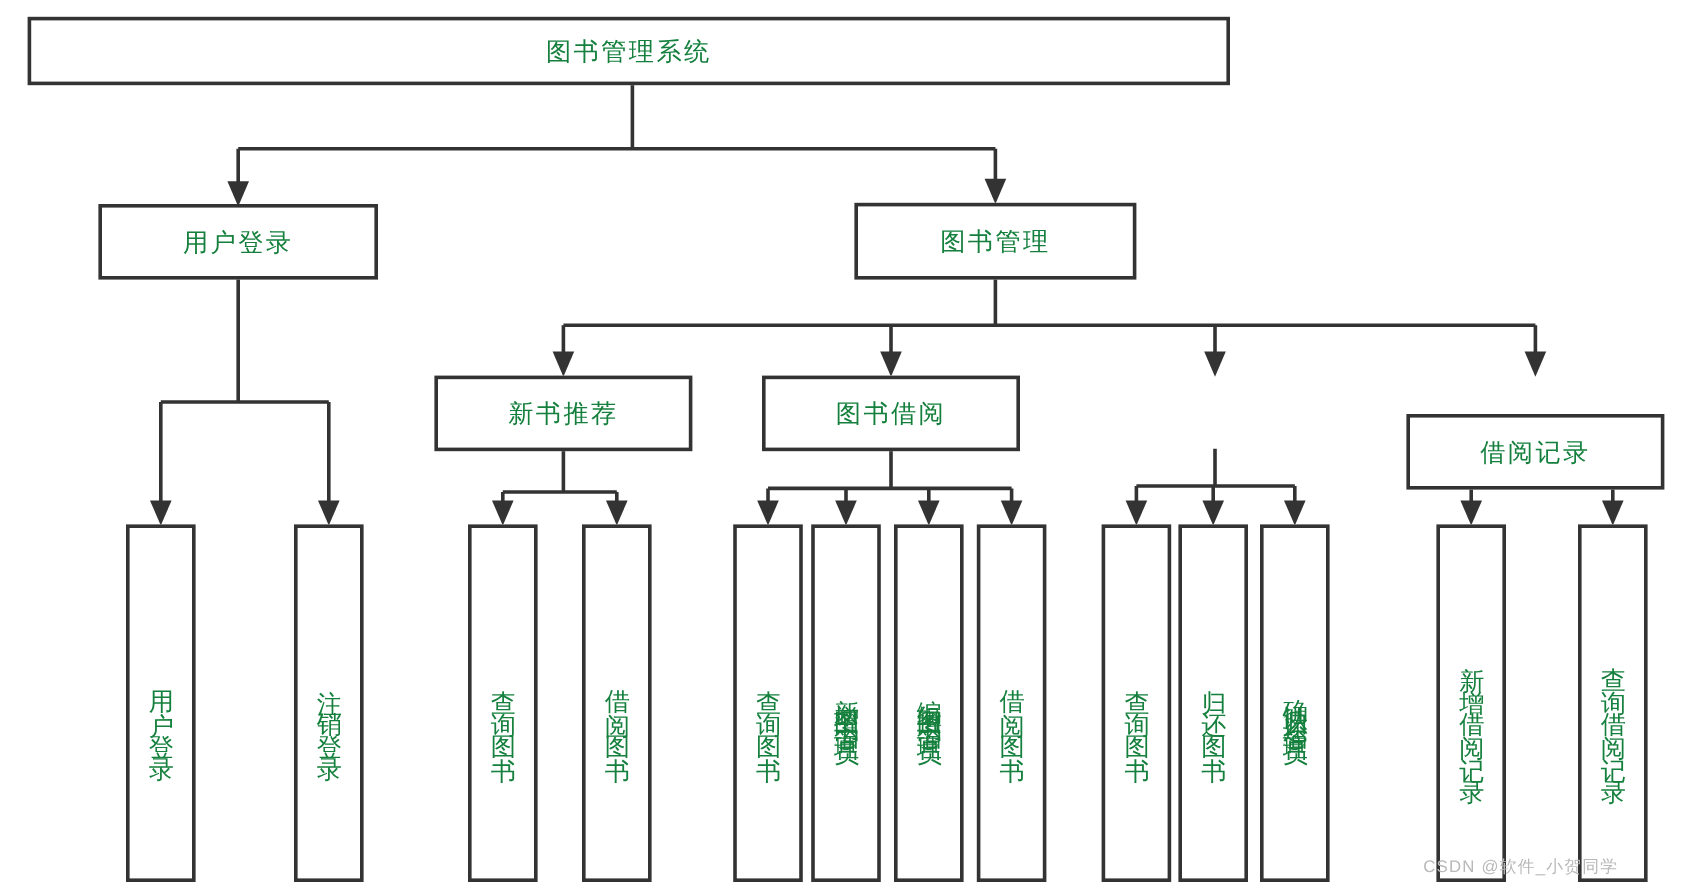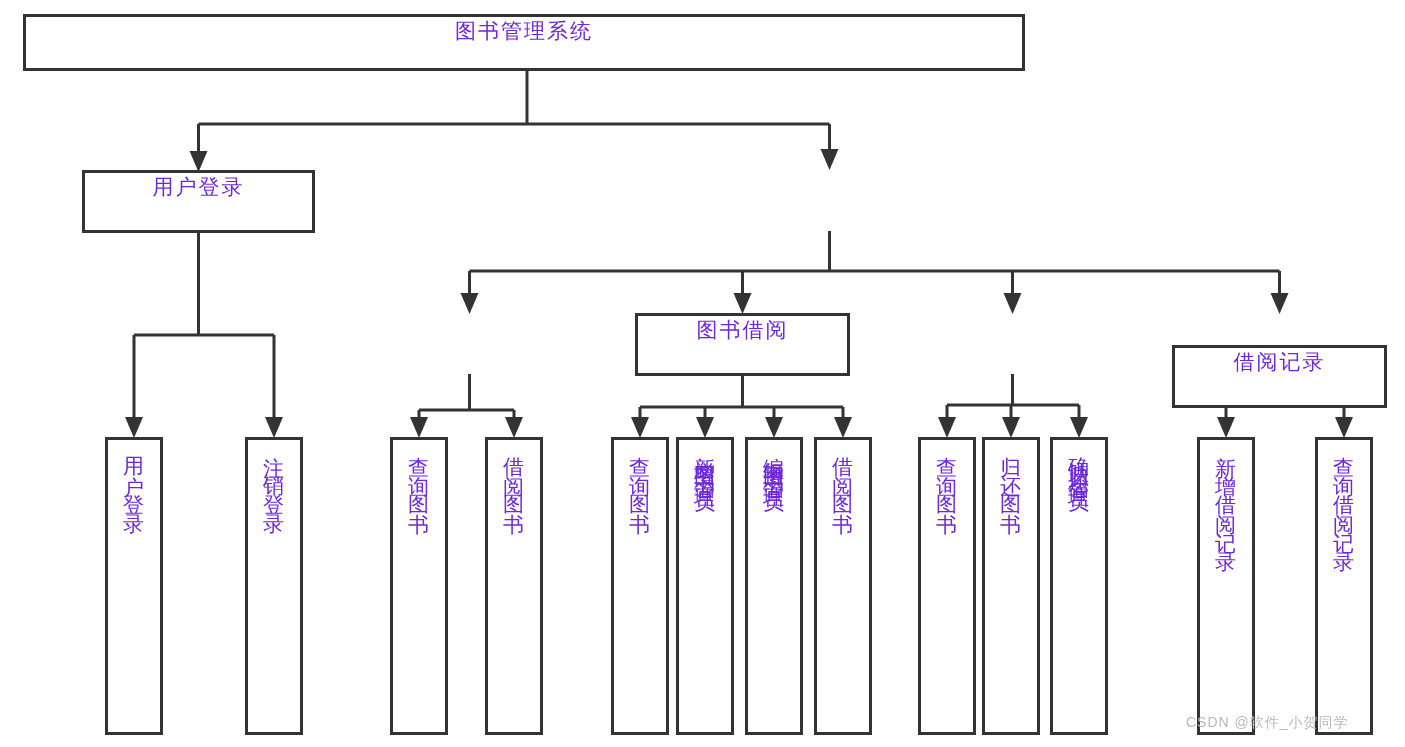--- a/index.html
+++ b/index.html
@@ -15,23 +15,23 @@
     position: absolute;
     left: 0; top: 0;
     width: 1405px; height: 747px;
     z-index: 1;
   }
   .box {
     position: absolute;
     box-sizing: border-box;
     background: #ffffff;
     border: 3px solid #333333;
-    color: #6d28d9;
+    color: #15803d;
     display: flex;
-    align-items: flex-start;
+    align-items: center;
     justify-content: center;
     z-index: 2;
   }
   .box.h span {
     font-size: 21px;
     letter-spacing: 2px;
     white-space: nowrap;
   }
   .box.v span {
     writing-mode: vertical-rl;
@@ -101,21 +101,27 @@
     </g>
   </svg>
 
   <div class="box h" style="left:23px; top:14px; width:1002px; height:57px;">
     <span>图书管理系统</span>
   </div>
 
   <div class="box h" style="left:82px; top:170px; width:233px; height:63px;">
     <span>用户登录</span>
   </div>
+  <div class="box h" style="left:712px; top:169px; width:235px; height:64px;">
+    <span>图书管理</span>
+  </div>
 
+  <div class="box h" style="left:362px; top:313px; width:215px; height:63px;">
+    <span>新书推荐</span>
+  </div>
   <div class="box h" style="left:635px; top:313px; width:215px; height:63px;">
     <span>图书借阅</span>
   </div>
   <div class="box h" style="left:1172px; top:313px; width:215px; height:63px;margin-top:32px;">
     <span>借阅记录</span>
   </div>
 
   <div class="box v" style="left:105px; top:437px; width:58px; height:298px;">
     <span>用户登录</span>
   </div>

